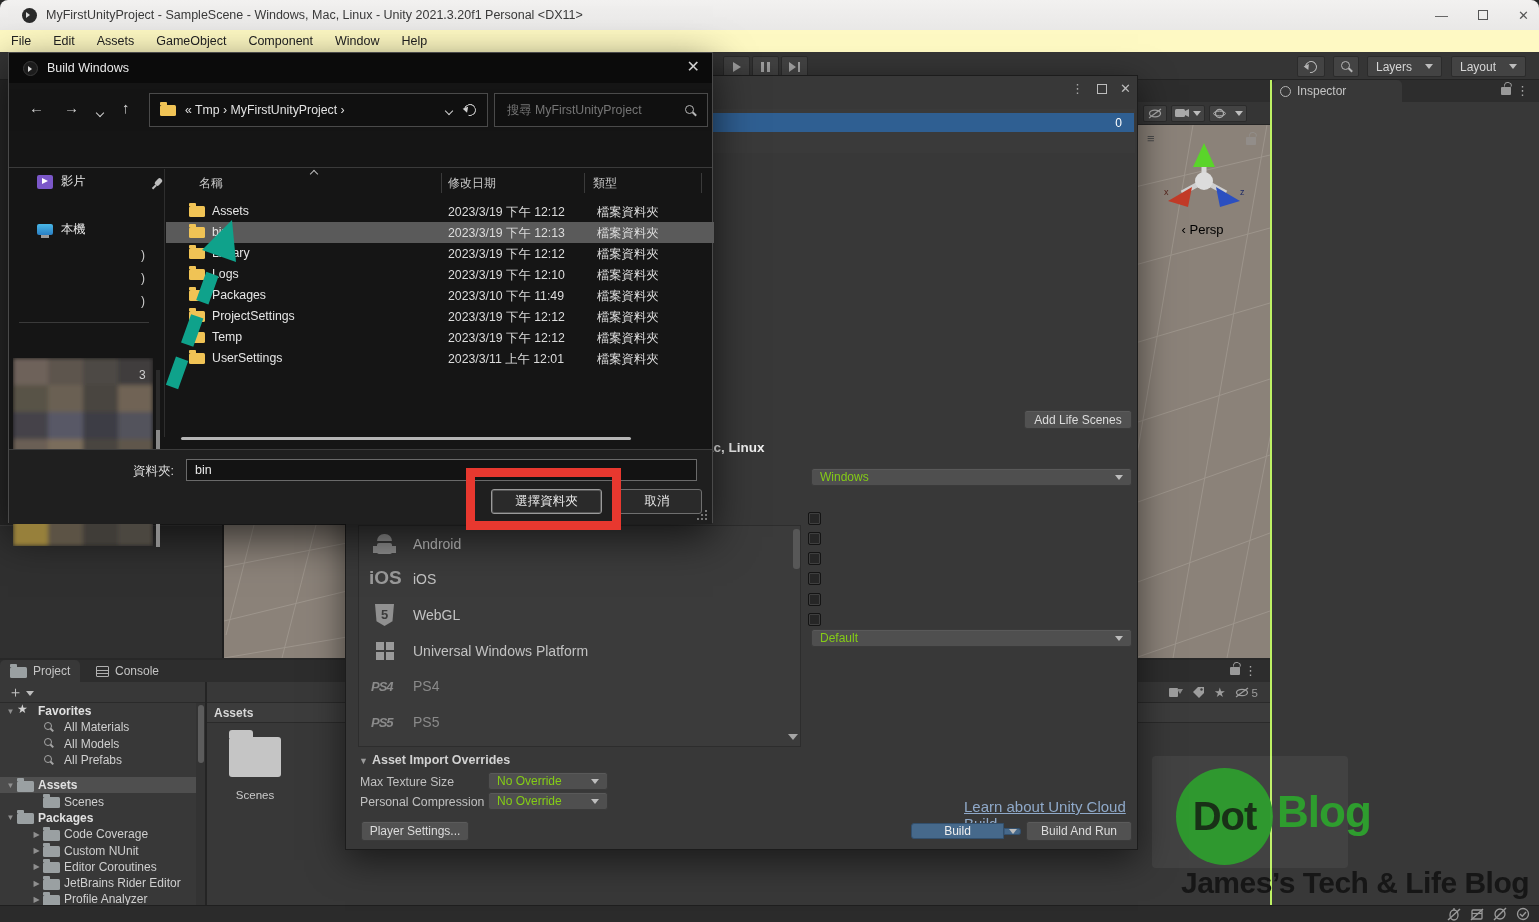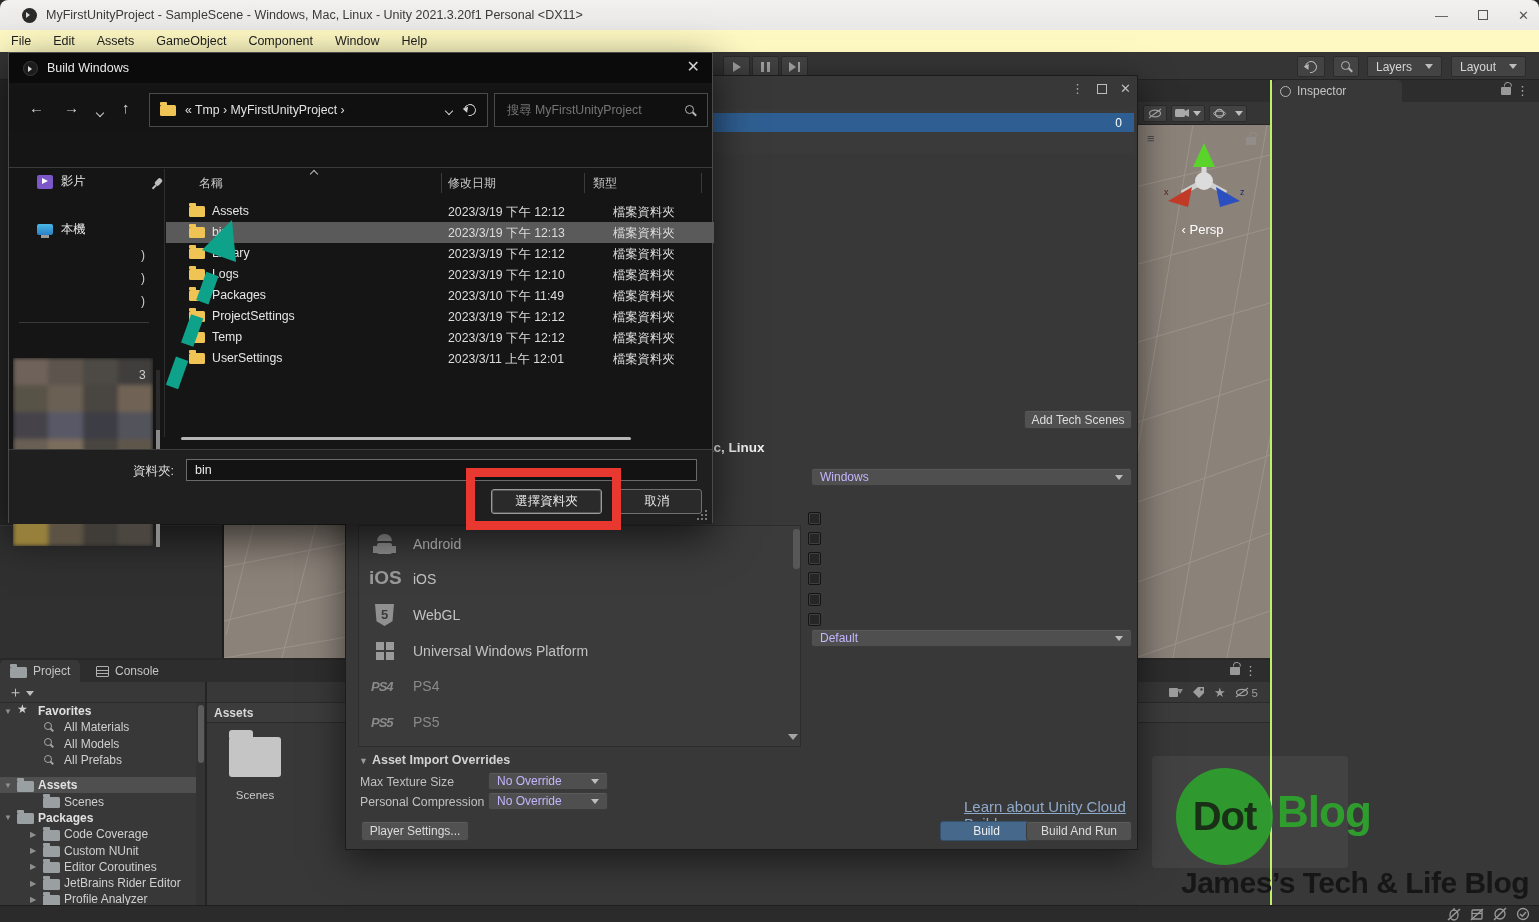--- a/index.html
+++ b/index.html
@@ -40,31 +40,31 @@
   .lock-ico.open::before{left:3px;transform:rotate(14deg);}
   .kebab{color:#a5a5a5;font-size:13px;letter-spacing:0;}
 
   
   .scene-strip-tabbar{left:1135px;top:80px;width:135px;height:22px;background:#2d2d2d;}
   .scene-mini-toolbar{left:1135px;top:102px;width:135px;height:23px;background:#353535;border-bottom:1px solid #262626;display:flex;align-items:center;gap:4px;padding-left:8px;}
   .smt-btn{height:17px;background:#434343;border:1px solid #2b2b2b;border-radius:2px;display:flex;align-items:center;justify-content:center;padding:0 3px;gap:2px;}
   .scene-view{left:1135px;top:125px;width:135px;height:533px;background:#8b8279;overflow:hidden;}
   .scene-patch{left:222px;top:525px;width:123px;height:133px;background:#8b8279;border-left:2px solid #1f1f1f;overflow:hidden;}
   .dark-patch{left:0px;top:525px;width:222px;height:133px;background:#303030;border-top:1px solid #3e3e3e;}
-  .persp{position:absolute;left:0;top:97px;width:135px;text-align:center;color:#ffffff;font-size:13px;}
+  .persp{position:absolute;left:0;top:97px;width:135px;text-align:center;color:#000000;font-size:13px;}
   .hamburger{position:absolute;left:12px;top:6px;color:#4c4c4c;font-size:13px;letter-spacing:0;}
   .mini-lock{position:absolute;right:14px;top:12px;opacity:.5;}
 
   
   .project-panel{left:0;top:660px;width:1270px;height:245px;background:#383838;}
   .pp-tabbar{position:absolute;left:0;top:0;width:100%;height:22px;background:#2d2d2d;}
   .pp-tab{position:absolute;top:0;height:22px;display:flex;align-items:center;gap:6px;font-size:12px;color:#c4c4c4;padding:0 10px;}
   .pp-tab.active{background:#383838;border-radius:5px 5px 0 0;}
   .pp-toolbar{position:absolute;left:0;top:22px;width:100%;height:21px;background:#383838;border-bottom:1px solid #2a2a2a;color:#c0c0c0;}
-  .tree{position:absolute;left:0;top:43px;width:196px;height:202px;overflow:hidden;}
+  .tree{position:absolute;left:0;top:43px;width:196px;height:202px;overflow:hidden;text-align:center;}
   .tree-row{display:flex;align-items:center;height:16.3px;padding-left:4px;font-size:12px;color:#cfcfcf;white-space:nowrap;}
   .tree-row.lv1{padding-left:30px;}
   .tree-row.selected{background:#4f4f4f;}
   .tree-row.bold{color:#e0e0e0;font-weight:bold;}
   .tree-row.gap{margin-top:9px;}
   .tw{width:13px;color:#8f8f8f;font-size:8px;flex:0 0 auto;}
   .arrow-open .tw::before{content:"▼";}
   .arrow-closed .tw::before{content:"▶";}
   .ticon{width:17px;height:13px;margin-right:4px;position:relative;flex:0 0 auto;}
   .ticon.star::before{content:"★";position:absolute;left:0;top:-3px;color:#d0d0d0;font-size:12px;}
@@ -83,21 +83,21 @@
   .pp-filters{position:absolute;right:10px;top:0;height:21px;display:flex;align-items:center;gap:9px;color:#9d9d9d;}
   .statusbar{left:0;top:905px;width:1539px;height:17px;background:#2b2b2b;border-top:1px solid #1f1f1f;}
   .sb-icons{position:absolute;right:8px;top:1px;display:flex;gap:7px;align-items:center;}
 
   
   .bsw{left:345px;top:75px;width:793px;height:775px;background:#383838;border:1px solid #1c1c1c;box-shadow:0 10px 34px rgba(0,0,0,.55);z-index:10;}
   .bsw-ctrls{position:absolute;right:6px;top:5px;display:flex;gap:13px;color:#bdbdbd;font-size:13px;align-items:center;}
   .scene-list{position:absolute;left:2px;top:33px;width:787px;height:44px;background:#3a3a3a;}
   .scene-row{position:absolute;left:0;top:4px;width:786px;height:19px;background:#2f5f92;color:#fff;font-size:12px;display:flex;align-items:center;justify-content:flex-end;padding-right:12px;}
   .ubtn{background:#515151;border:1px solid #3b3b3b;border-radius:3px;color:#dcdcdc;font-size:12px;display:flex;align-items:center;justify-content:center;box-shadow:inset 0 1px 0 rgba(255,255,255,.06);}
-  .dd{background:#4f4f4f;border:1px solid #3a3a3a;border-radius:3px;color:#c4b5fd;font-size:12px;display:flex;align-items:center;padding:0 8px;box-shadow:inset 0 1px 0 rgba(255,255,255,.06);}
+  .dd{background:#4f4f4f;border:1px solid #3a3a3a;border-radius:3px;color:#84cc16;font-size:12px;display:flex;align-items:center;padding:0 8px;box-shadow:inset 0 1px 0 rgba(255,255,255,.06);}
   .plat-title{position:absolute;left:282px;top:364px;color:#efefef;font-size:13.5px;font-weight:bold;}
   .opt-rows{position:absolute;left:282px;top:433px;width:508px;}
   .opt-row{position:relative;height:20.15px;font-size:12.3px;color:#c6c6c6;display:flex;align-items:center;}
   .opt-row.dim{color:#9a9a9a;}
   .opt-row.muted{color:#7b7b7b;}
   .cb{position:absolute;left:180px;top:3px;width:13px;height:13px;background:#262626;border:1px solid #141414;border-radius:2px;box-shadow:inset 0 0 0 1px #3f3f3f;}
   .plat-list{position:absolute;left:12px;top:449px;width:443px;height:222px;background:#3b3b3b;border:1px solid #2d2d2d;overflow:hidden;}
   .plat-row{display:flex;align-items:center;height:35.6px;padding-left:8px;color:#c2c2c2;font-size:14px;}
   .plat-row.muted{color:#8a8a8a;}
   .plat-ico{width:36px;height:28px;margin-right:10px;position:relative;flex:0 0 auto;}
@@ -108,21 +108,21 @@
   .plat-ico.webgl::after{content:"5";position:absolute;left:14px;top:6px;color:#3b3b3b;font-size:13px;font-weight:bold;}
   .plat-ico.uwp::before{content:"";position:absolute;width:8px;height:8px;background:#9a9a9a;top:5px;left:9px;box-shadow:10px 0 0 #9a9a9a,0 10px 0 #9a9a9a,10px 10px 0 #9a9a9a;}
   .plat-ico.ps4::before{content:"PS4";position:absolute;left:4px;top:7px;font-style:italic;font-weight:bold;font-size:13px;letter-spacing:-1px;color:#8a8a8a;}
   .plat-ico.ps5::before{content:"PS5";position:absolute;left:4px;top:7px;font-style:italic;font-weight:bold;font-size:13px;letter-spacing:-1px;color:#8a8a8a;}
   .plat-scroll{position:absolute;right:1px;top:2px;width:7px;height:40px;background:#575757;border-radius:3px;}
   .plat-down{position:absolute;right:2px;bottom:3px;width:0;height:0;border-left:5px solid transparent;border-right:5px solid transparent;border-top:6px solid #a5a5a5;}
   .aio-head{position:absolute;left:13px;top:677px;color:#d2d2d2;font-size:12.5px;font-weight:bold;}
   .aio-head .tw2{color:#9a9a9a;font-size:9px;margin-right:4px;}
   .aio-label{position:absolute;color:#c0c0c0;font-size:12.3px;}
   .link{position:absolute;color:#8fa9c9;font-size:15px;text-decoration:underline;}
-  .build-btn{position:absolute;left:594px;top:745px;width:110px;height:20px;display:flex;}
+  .build-btn{position:absolute;left:565px;top:745px;width:110px;height:20px;display:flex;align-items:center;}
   .build-main{flex:1;background:#46698b;border:1px solid #33506d;border-radius:3px 0 0 3px;color:#eee;font-size:12px;display:flex;align-items:center;justify-content:center;}
   .build-arrow{width:17px;background:#46698b;border:1px solid #33506d;border-left:1px solid #3a5a7d;border-radius:0 3px 3px 0;display:flex;align-items:center;justify-content:center;}
 
   
   .dialog{left:8px;top:52px;width:705px;height:471px;background:#151515;border:1px solid #4a4a4a;box-shadow:0 14px 40px rgba(0,0,0,.65);z-index:20;color:#e6e6e6;}
   .dlg-title{position:absolute;left:0;top:0;width:100%;height:30px;background:#0b0b0b;display:flex;align-items:center;font-size:12.5px;color:#eaeaea;}
   .dlg-title .u-ico{margin-left:14px;margin-right:9px;background:#1c1c1c;border:1px solid #3a3a3a;}
   .dlg-close{position:absolute;right:12px;top:4px;font-size:16px;color:#cfcfcf;}
   .navrow{position:absolute;left:0;top:36px;width:100%;height:42px;background:#141414;}
   .nav-ico{position:absolute;top:10px;color:#d2d2d2;font-size:15px;}
@@ -158,21 +158,21 @@
   .fl-head{position:absolute;left:0;top:2px;width:100%;height:22px;color:#c9c9c9;font-size:12px;}
   .fl-head .col{position:absolute;top:4px;}
   .col-div{position:absolute;top:2px;width:1px;height:20px;background:#3a3a3a;}
   .sort-caret{position:absolute;left:145px;top:0px;width:6px;height:6px;border-left:1.4px solid #bbb;border-top:1.4px solid #bbb;transform:rotate(45deg);}
   .file-rows{position:absolute;left:0;top:32px;width:100%;}
   .file-row{position:relative;height:21px;font-size:12.3px;color:#e5e5e5;}
   .file-row.selected{background:#5a5a5a;}
   .file-row .fico{position:absolute;left:23px;top:5px;}
   .file-row .fname{position:absolute;left:46px;top:3px;}
   .file-row .fdate{position:absolute;left:282px;top:3px;color:#dcdcdc;}
-  .file-row .ftype{position:absolute;left:447px;top:3px;color:#dcdcdc;}
+  .file-row .ftype{position:absolute;left:431px;top:3px;color:#dcdcdc;}
   .hscroll{position:absolute;left:172px;top:384px;width:450px;height:3px;background:#b5b5b5;border-radius:2px;}
   .dlg-bottom{position:absolute;left:0;top:396px;width:100%;height:75px;background:#1f1f1f;border-top:1px solid #3c3c3c;}
   .folder-input{position:absolute;left:177px;top:9px;width:511px;height:22px;background:#131313;border:1px solid #6a6a6a;color:#e8e8e8;font-size:12.5px;padding:0 8px;outline:none;}
   .dbtn{position:absolute;top:39px;height:25px;background:#2a2a2a;border:1px solid #6f6f6f;border-radius:3px;color:#e9e9e9;font-size:12.5px;display:flex;align-items:center;justify-content:center;}
   .dbtn.primary{border:1px solid #9a9a9a;box-shadow:0 0 0 1px #555 inset;}
   .grip{position:absolute;right:5px;bottom:4px;width:10px;height:10px;background:
     radial-gradient(circle at 9px 1px,#777 1.2px,transparent 1.5px),
     radial-gradient(circle at 9px 5px,#777 1.2px,transparent 1.5px),
     radial-gradient(circle at 5px 5px,#777 1.2px,transparent 1.5px),
     radial-gradient(circle at 9px 9px,#777 1.2px,transparent 1.5px),
@@ -474,21 +474,21 @@
       <span class="kebab">⋮</span>
       <span style="width:10px;height:10px;border:1.4px solid #bdbdbd;display:inline-block;"></span>
       <span>✕</span>
     </div>
     <div class="scene-list">
       <div class="scene-row">
           <span>0</span>
         </div>
     </div>
     <div class="ubtn" style="position:absolute;left:678px;top:334px;width:108px;height:19px;">
-        <span>Add Tech Scenes</span>
+        <span>Add Life Scenes</span>
       </div>
     <div class="plat-title">Windows, Mac, Linux</div>
     <div class="dd" style="position:absolute;left:465px;top:392px;width:321px;height:18px;">
         <span>Windows</span>
         <span class="caret"></span>
       </div>
     <div class="opt-rows">
 
         <div class="opt-row">
           <span></span>

